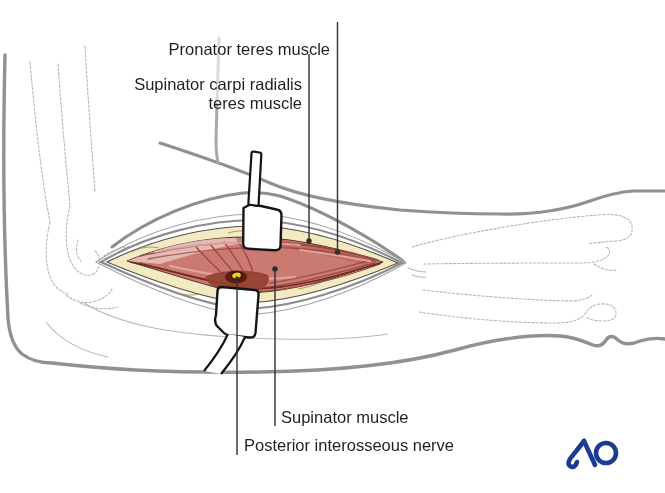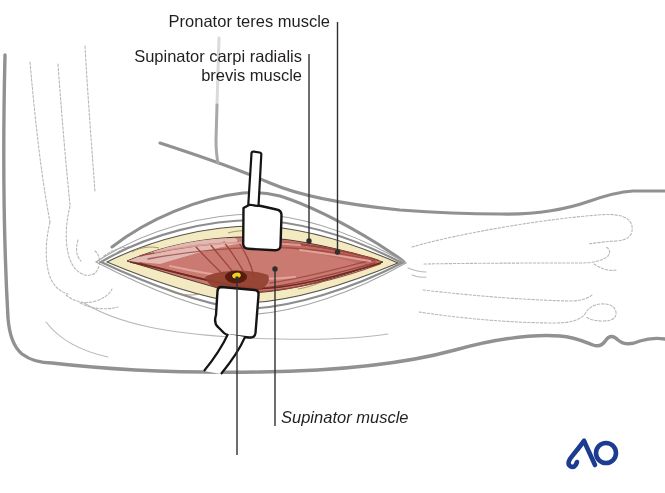--- a/index.html
+++ b/index.html
@@ -6,21 +6,21 @@
   #stage{
     position:relative;width:665px;height:493px;background:#fff;overflow:hidden;
     font-family:"Liberation Sans",sans-serif;
   }
   #art{position:absolute;left:0;top:0;width:665px;height:493px;}
   .lbl{
     position:absolute;color:var(--label-color,#231f20);
     font-size:16.5px;line-height:19px;white-space:nowrap;
     font-family:"Liberation Sans",sans-serif;
   }
-  .lbl.right{text-align:right;}
+  .lbl.right{text-align:right;margin-top:28px;}
   .sr-only{
     position:absolute;width:1px;height:1px;overflow:hidden;
     clip:rect(0 0 0 0);white-space:nowrap;
   }
 </style>
 </head>
 <body>
 
 <div id="stage">
 
@@ -166,20 +166,21 @@
       <path d="M 595,465 L 584,441"></path>
       <path d="M 584,441 Q 578,449 573,455 Q 566,463 570,466 Q 575,469 577,462"></path>
       <circle cx="606" cy="453" r="10"></circle>
     </g>
   </svg>
 
   <div class="lbl right" style="top:12px;right:335px;">Pronator teres muscle</div>
 
   <div class="lbl right" style="top:47px;right:363px;">
     <span>Supinator carpi radialis</span><br>
-    <span>brevis muscle</span>
+    <span>teres muscle</span>
   </div>
 
-  <div class="lbl" style="top:408px;left:281px;font-style:italic;">Supinator muscle</div>
+  <div class="lbl" style="top:408px;left:281px;">Supinator muscle</div>
 
+  <div class="lbl" style="top:436px;left:244px;">Posterior interosseous nerve</div>
 
   <span class="sr-only">AO</span>
 </div>
 
 </body></html>

